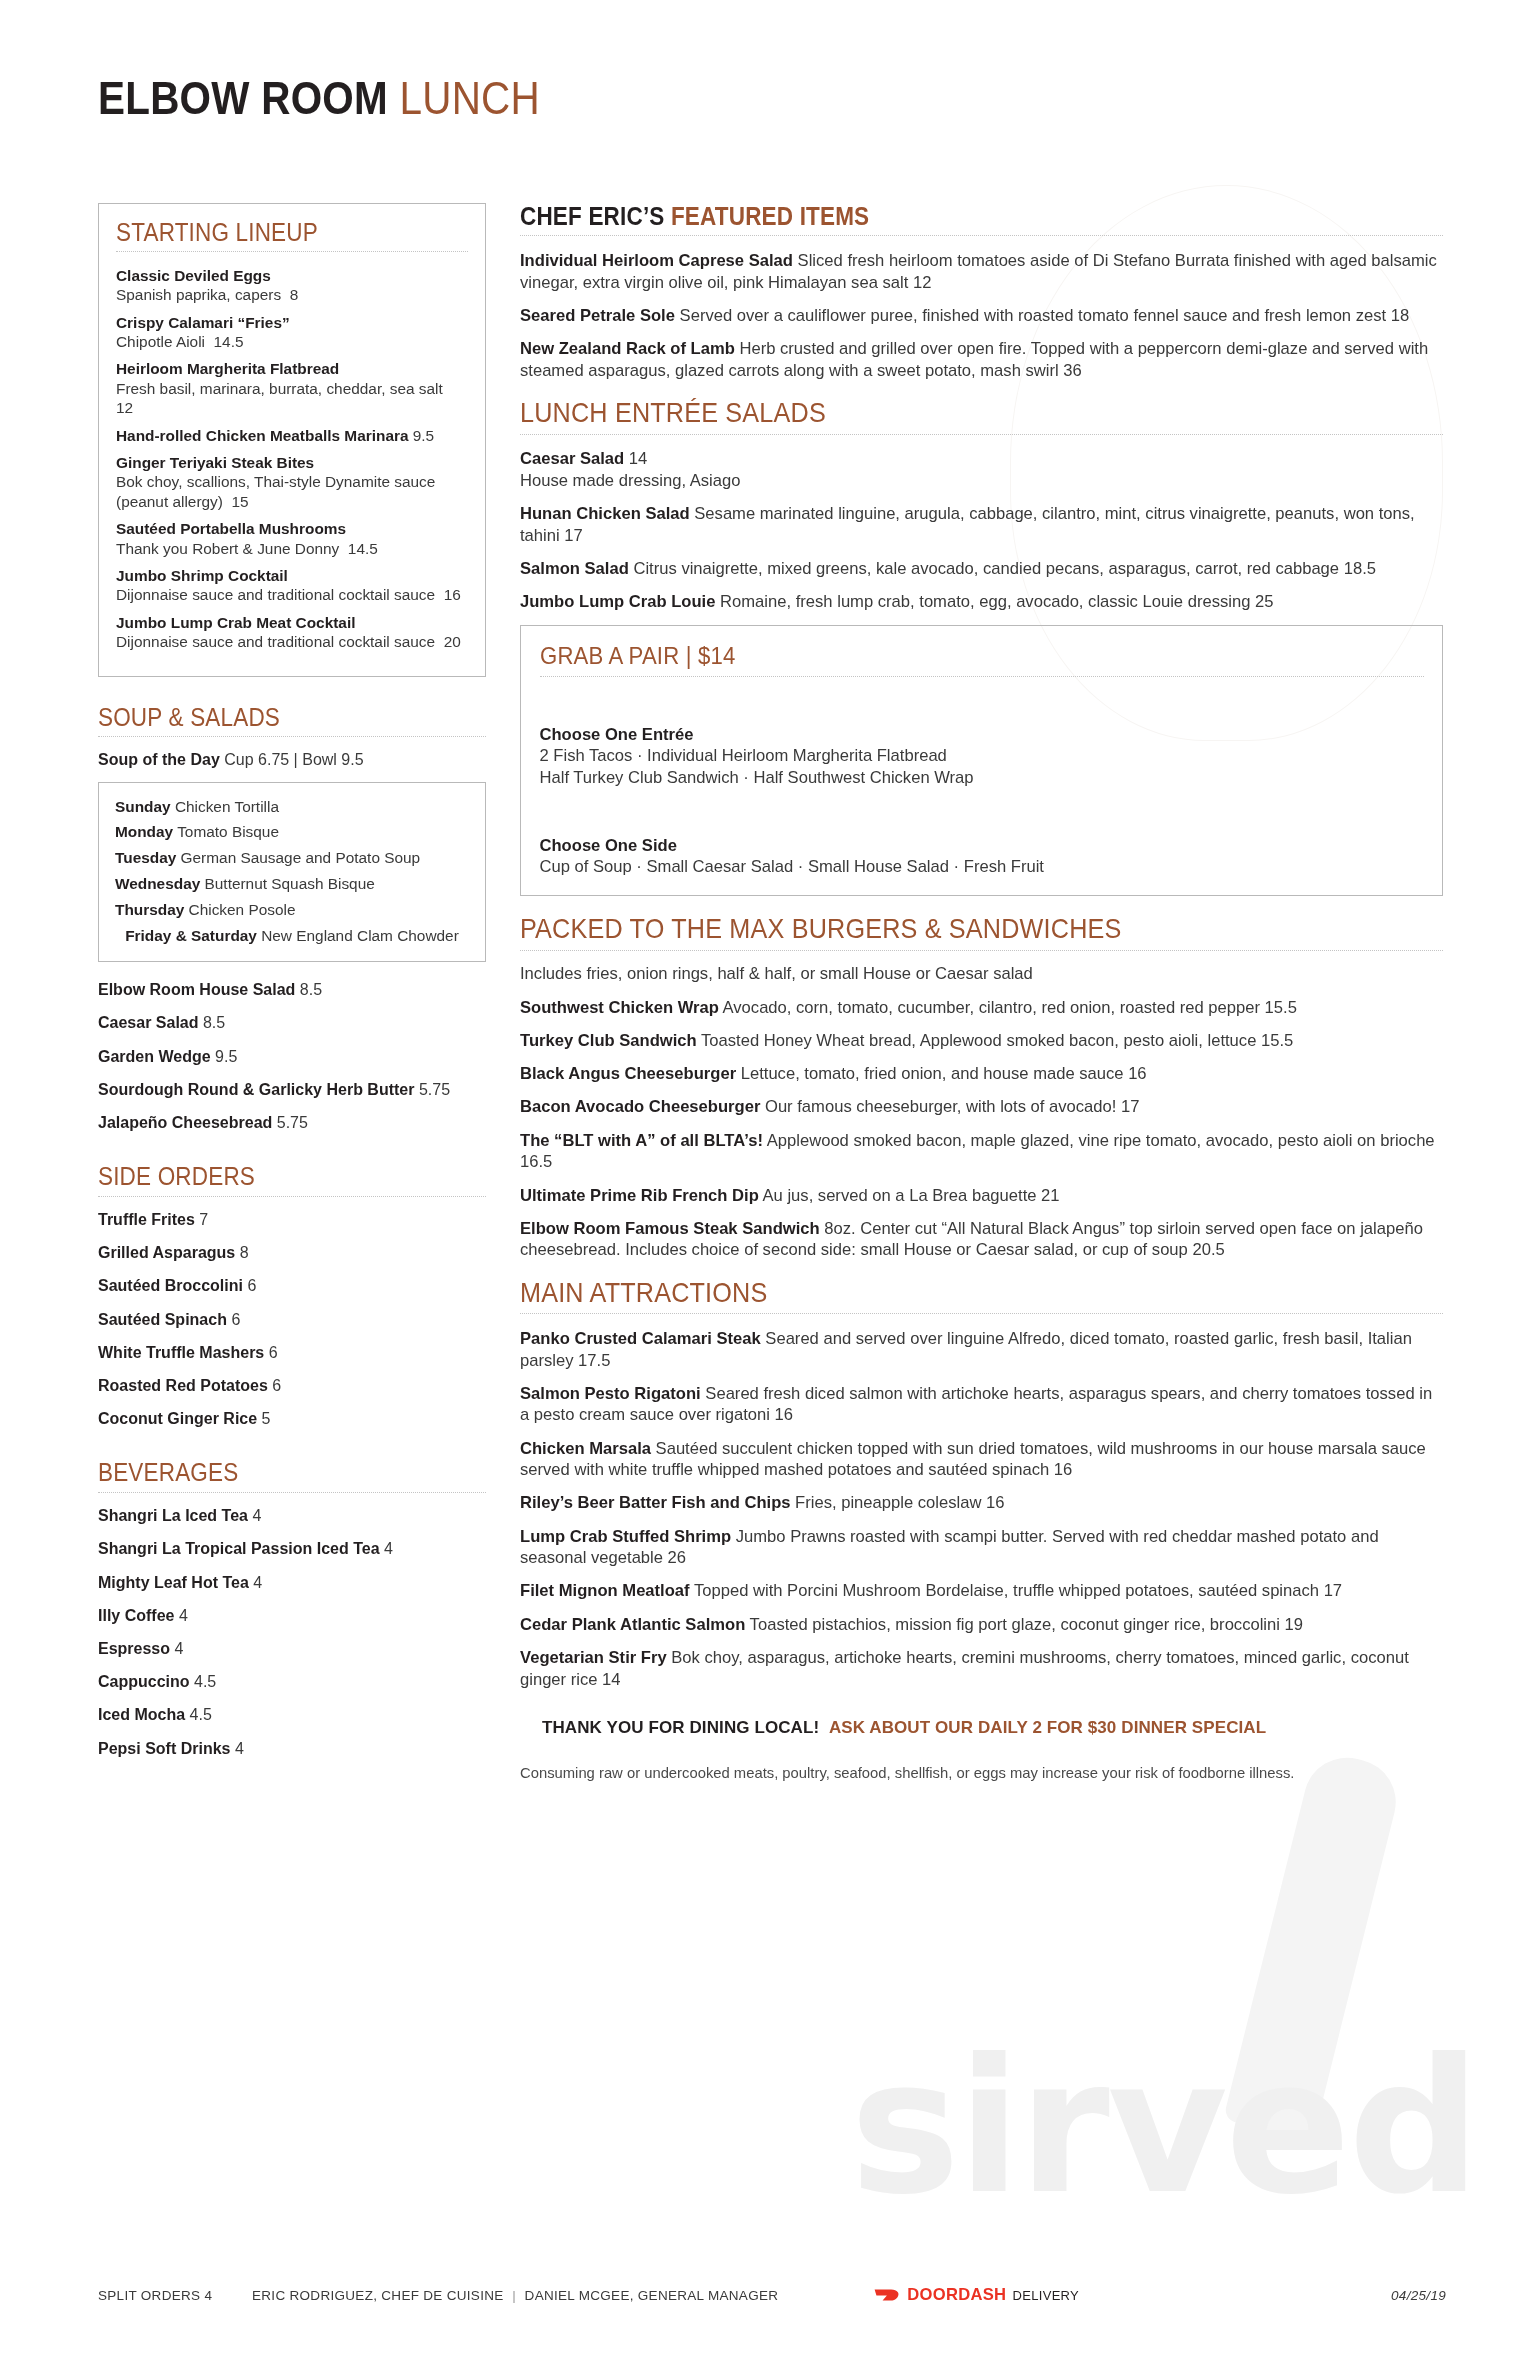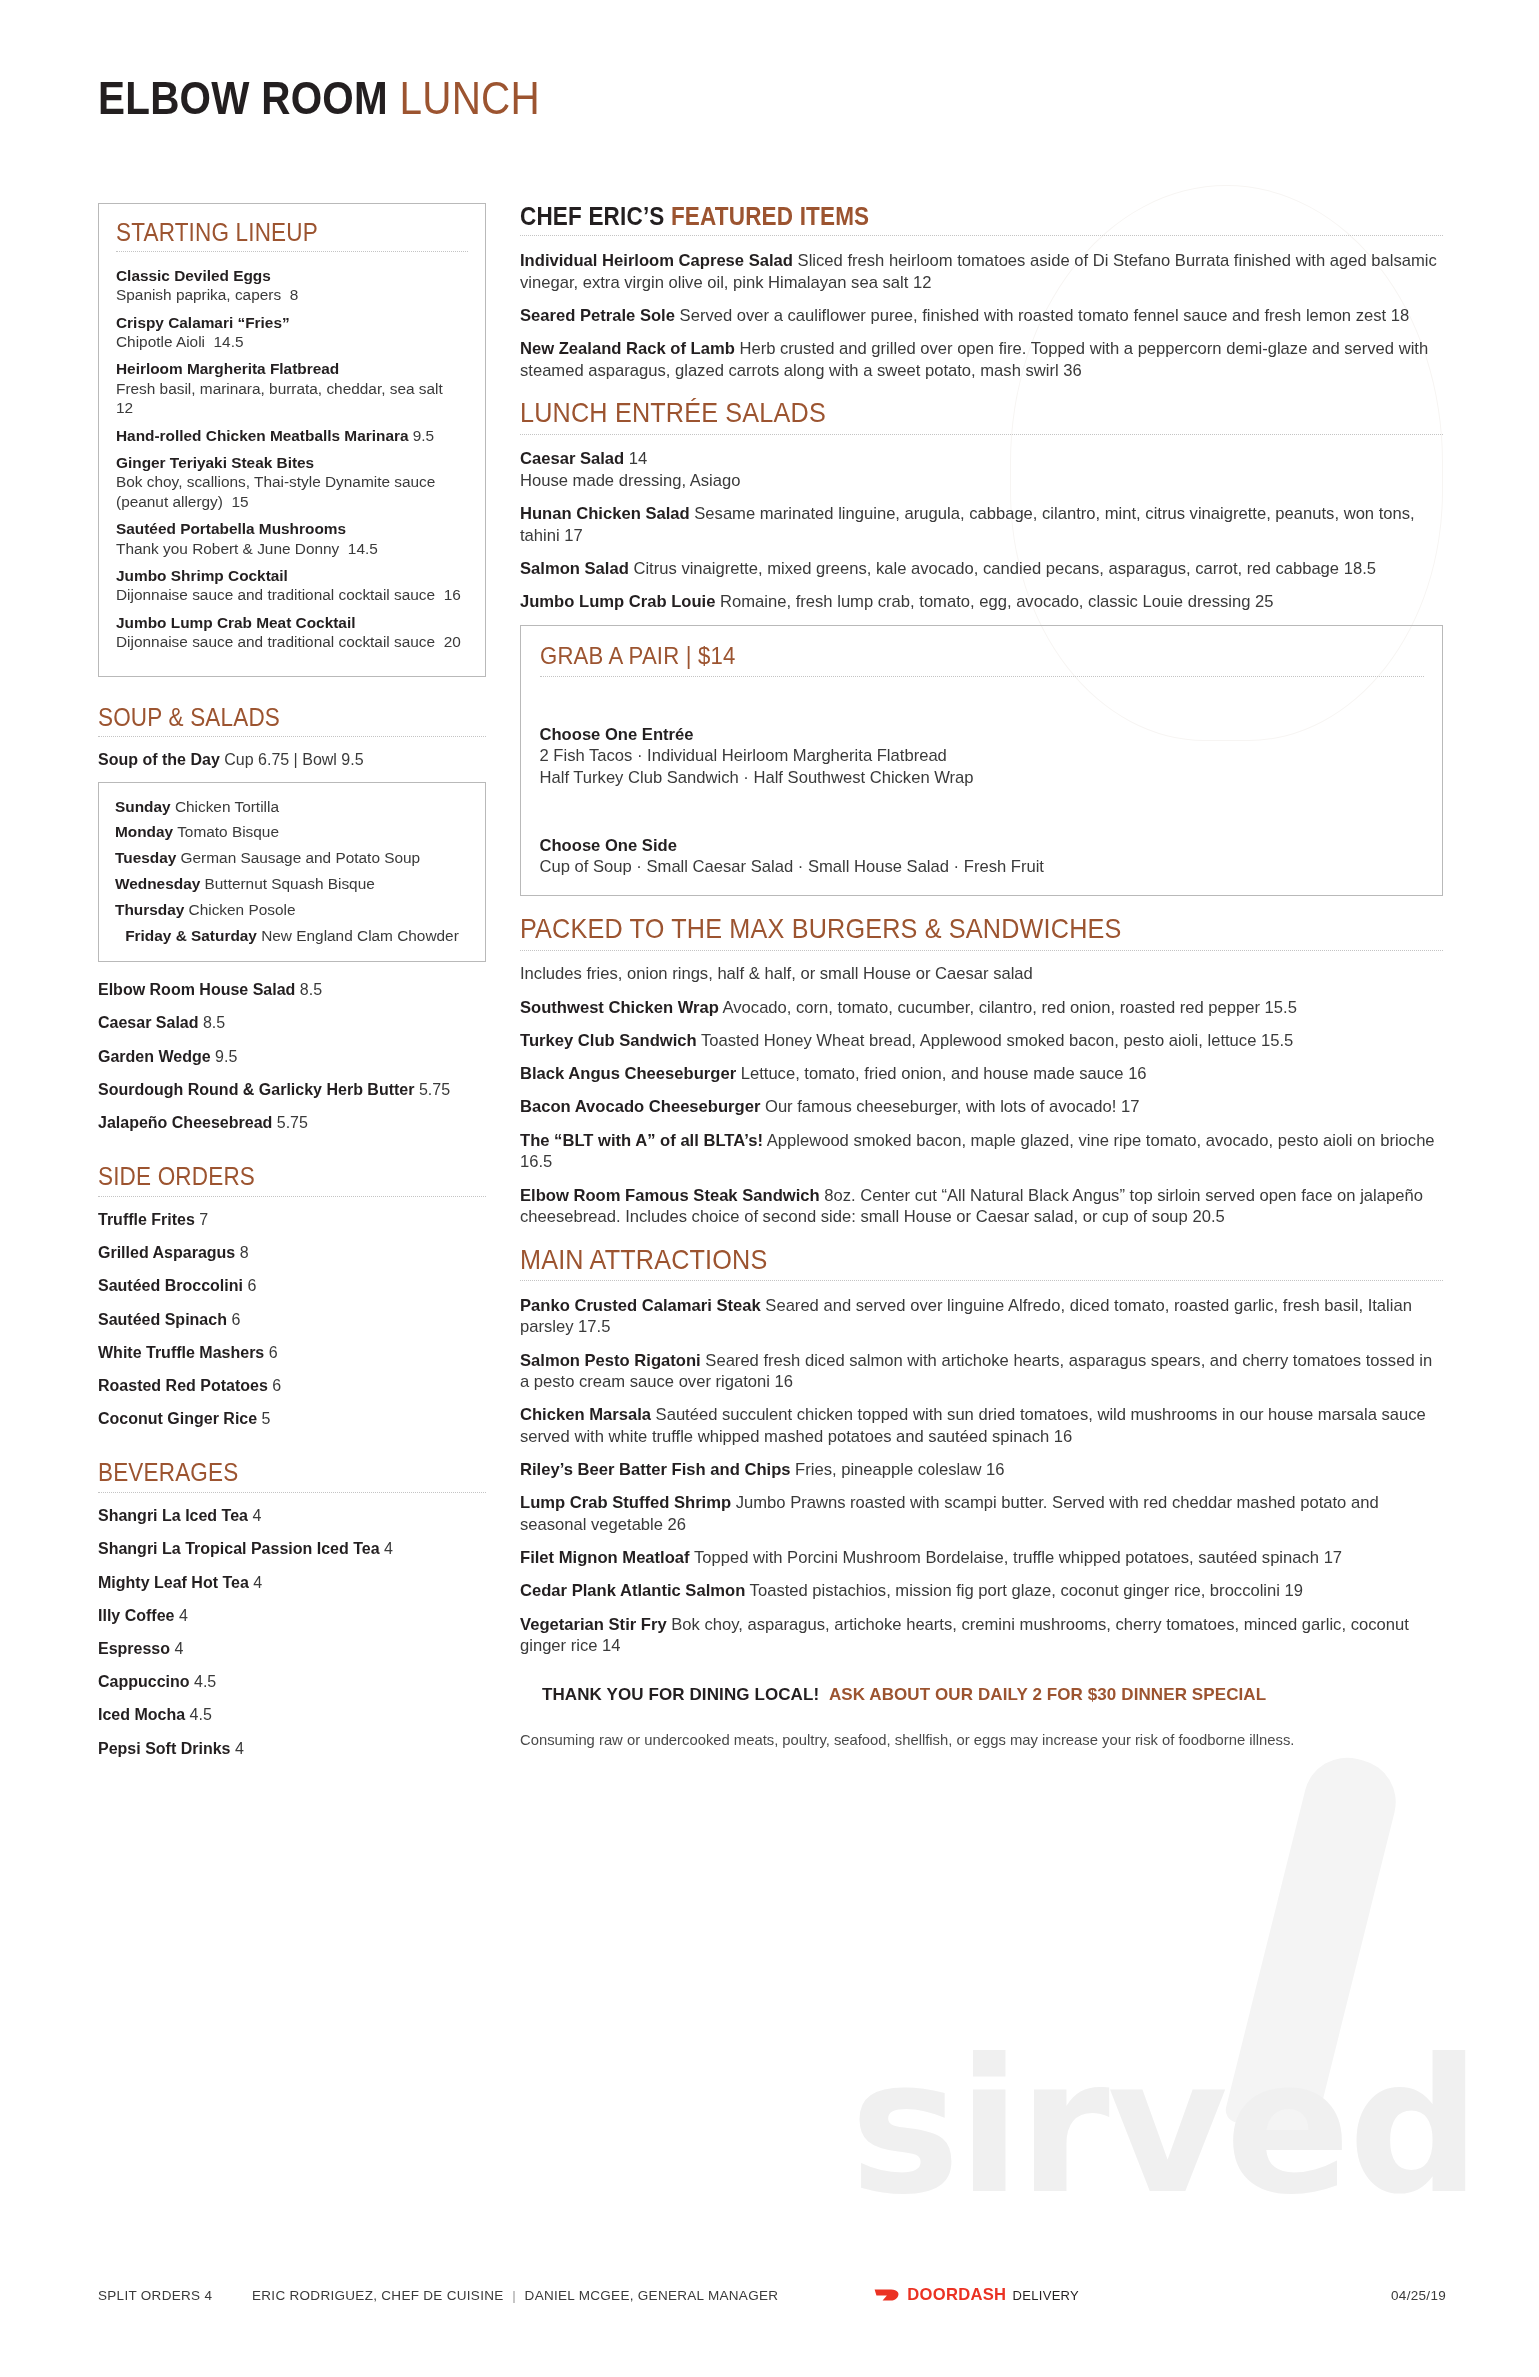--- a/index.html
+++ b/index.html
@@ -284,21 +284,21 @@
     font-weight: 700;
     font-size: 16.6px;
     letter-spacing: 0.3px;
   }
   .dd-delivery {
     color: #231f20;
     font-weight: 400;
     font-size: 13px;
     letter-spacing: 0.3px;
   }
-  .footer-date { margin-left: auto; }
+  .footer-date { margin-left: auto; font-style: italic; }
 </style>
 </head>
 <body>
 
 <div class="page">
 
   <div class="watermark-crest"></div>
   <div class="watermark-utensil"></div>
   <div class="watermark">sirved</div>
 
@@ -431,20 +431,21 @@
       <div class="sec-head big">PACKED TO THE MAX BURGERS &amp; SANDWICHES</div>
       <div class="rule-dotted"></div>
 
       <div class="note">Includes fries, onion rings, half &amp; half, or small House or Caesar salad</div>
 
       <div class="ritem"><span class="name">Southwest Chicken Wrap</span><span class="desc"> Avocado, corn, tomato, cucumber, cilantro, red onion, roasted red pepper  15.5</span></div>
       <div class="ritem"><span class="name">Turkey Club Sandwich</span><span class="desc"> Toasted Honey Wheat bread, Applewood smoked bacon, pesto aioli, lettuce 15.5</span></div>
       <div class="ritem"><span class="name">Black Angus Cheeseburger</span><span class="desc"> Lettuce, tomato, fried onion, and house made sauce  16</span></div>
       <div class="ritem"><span class="name">Bacon Avocado Cheeseburger</span><span class="desc"> Our famous cheeseburger, with lots of avocado!  17</span></div>
       <div class="ritem"><span class="name">The “BLT with A” of all BLTA’s!</span><span class="desc"> Applewood smoked bacon, maple glazed, vine ripe tomato, avocado, pesto aioli on brioche 16.5</span></div>
+      <div class="ritem"><span class="name">Ultimate Prime Rib French Dip</span><span class="desc"> Au jus, served on a La Brea baguette  21</span></div>
       <div class="ritem"><span class="name">Elbow Room Famous Steak Sandwich</span><span class="desc"> 8oz. Center cut “All Natural Black Angus” top sirloin served open face on jalapeño cheesebread. Includes choice of second side: small House or Caesar salad, or cup of soup  20.5</span></div>
     </div>
 
     <div class="gap-sm"></div>
 
     <div>
       <div class="sec-head big">MAIN ATTRACTIONS</div>
       <div class="rule-dotted"></div>
 
       <div class="ritem"><span class="name">Panko Crusted Calamari Steak</span><span class="desc"> Seared and served over linguine Alfredo, diced tomato, roasted garlic, fresh basil, Italian parsley  17.5</span></div>

